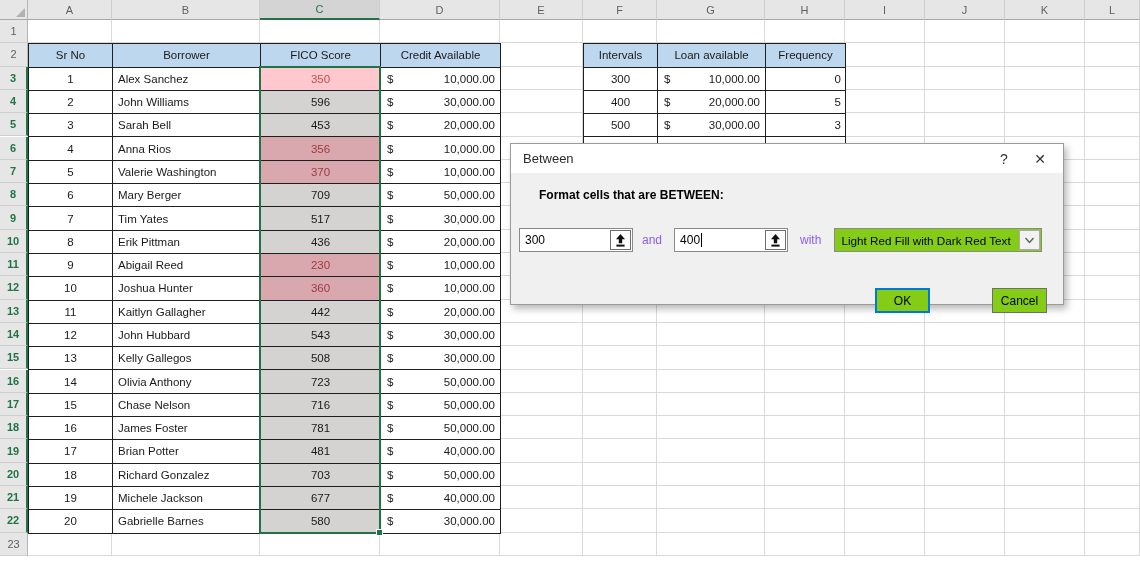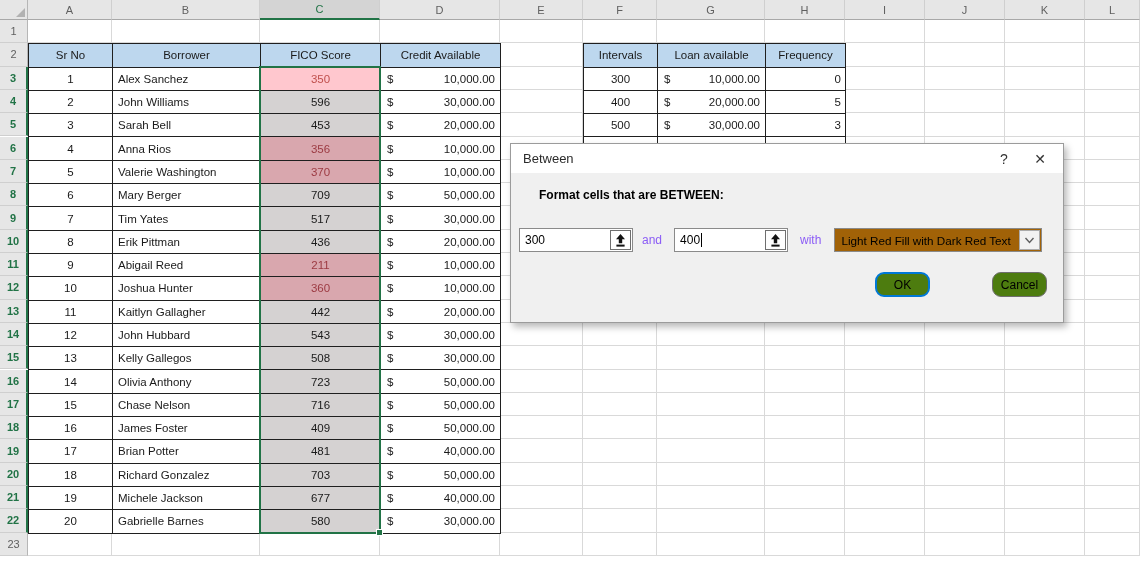--- a/index.html
+++ b/index.html
@@ -39,21 +39,21 @@
   .f-match{background:var(--rose);color:var(--rosetext);}
   .f-active{background:var(--pink);color:var(--pinktext);}
   
   #selection{position:absolute;border:2px solid var(--green);z-index:2;pointer-events:none;}
   #fill-handle{
     position:absolute;right:-4px;bottom:-4px;width:7px;height:7px;
     background:var(--green);border:1px solid #fff;pointer-events:auto;
   }
   
   #dialog{
-    position:absolute;left:510px;top:143px;width:554px;height:180px;
+    position:absolute;left:510px;top:143px;width:554px;height:162px;
     background:#f0f0f0;border:1px solid #9b9b9b;z-index:10;
     box-shadow:3px 4px 7px rgba(0,0,0,.28);font-size:12px;color:#000;
   }
   .titlebar{position:absolute;left:0;top:0;right:0;height:29px;background:#fff;display:flex;align-items:center;}
   .title{margin-left:12px;font-size:13px;color:#2b2b2b;}
   .titlebtns{margin-left:auto;display:flex;align-items:center;gap:22px;padding-right:16px;color:#333;}
   .titlebtns .tb{font-size:14px;cursor:default;width:14px;text-align:center;}
   .dlg-label{position:absolute;left:12px;top:44px;font-weight:bold;font-size:12px;margin-left:16px;}
   .controls{position:absolute;left:8px;top:84px;height:24px;display:flex;align-items:center;}
   .refedit{
@@ -62,30 +62,30 @@
   }
   .refedit .collapse{
     position:absolute;top:1px;right:1px;bottom:1px;width:21px;margin:0;padding:0;
     background:#fdfdfd;border:1px solid #6e6e6e;display:flex;align-items:center;justify-content:center;
   }
   .caret{display:inline-block;width:1px;height:14px;background:#000;margin-left:1px;}
   .mid{color:#8b5cf6;}
   .and{margin:0 12px 0 9px;}
   .with{margin:0 13px 0 12px;}
   .combo{
-    position:relative;width:208px;height:24px;background:#a16207;border:1px solid #8a8a8a;
+    position:relative;width:208px;height:24px;background:#84cc16;border:1px solid #8a8a8a;
     padding:0 26px 0 6px;display:flex;align-items:center;font-size:11.7px;white-space:nowrap;
   }
   .combo .dd{
     position:absolute;top:1px;right:1px;bottom:1px;width:21px;background:#f2f2f2;
     border:1px solid #ababab;display:flex;align-items:center;justify-content:center;
   }
   .dbtn{
-    position:absolute;top:128px;width:55px;height:25px;font-family:"Liberation Sans",sans-serif;
-    font-size:12px;color:#000;background:#4d7c0f;display:flex;align-items:center;justify-content:center;border-radius:9px;
+    position:absolute;top:144px;width:55px;height:25px;font-family:"Liberation Sans",sans-serif;
+    font-size:12px;color:#000;background:#84cc16;display:flex;align-items:center;justify-content:center;
   }
   #ok-btn{left:364px;border:2px solid #0078d7;}
   #cancel-btn{left:481px;border:1px solid #6e6e6e;}
 </style>
 </head>
 <body>
 
 <div id="app">
   <div id="gridlines">
       <div class="gline" style="left: 111px; top: 20px; width: 1px; height: 535.9px;"></div>
@@ -221,21 +221,21 @@
       </div>
       <div class="tcell ">8</div>
       <div class="tcell c-left">Erik Pittman</div>
       <div class="tcell f-sel">436</div>
       <div class="tcell money">
         <span>$</span>
         <span>20,000.00</span>
       </div>
       <div class="tcell ">9</div>
       <div class="tcell c-left">Abigail Reed</div>
-      <div class="tcell f-match">211</div>
+      <div class="tcell f-match">230</div>
       <div class="tcell money">
         <span>$</span>
         <span>10,000.00</span>
       </div>
       <div class="tcell ">10</div>
       <div class="tcell c-left">Joshua Hunter</div>
       <div class="tcell f-match">360</div>
       <div class="tcell money">
         <span>$</span>
         <span>10,000.00</span>
@@ -270,21 +270,21 @@
       </div>
       <div class="tcell ">15</div>
       <div class="tcell c-left">Chase Nelson</div>
       <div class="tcell f-sel">716</div>
       <div class="tcell money">
         <span>$</span>
         <span>50,000.00</span>
       </div>
       <div class="tcell ">16</div>
       <div class="tcell c-left">James Foster</div>
-      <div class="tcell f-sel">409</div>
+      <div class="tcell f-sel">781</div>
       <div class="tcell money">
         <span>$</span>
         <span>50,000.00</span>
       </div>
       <div class="tcell ">17</div>
       <div class="tcell c-left">Brian Potter</div>
       <div class="tcell f-sel">481</div>
       <div class="tcell money">
         <span>$</span>
         <span>40,000.00</span>

